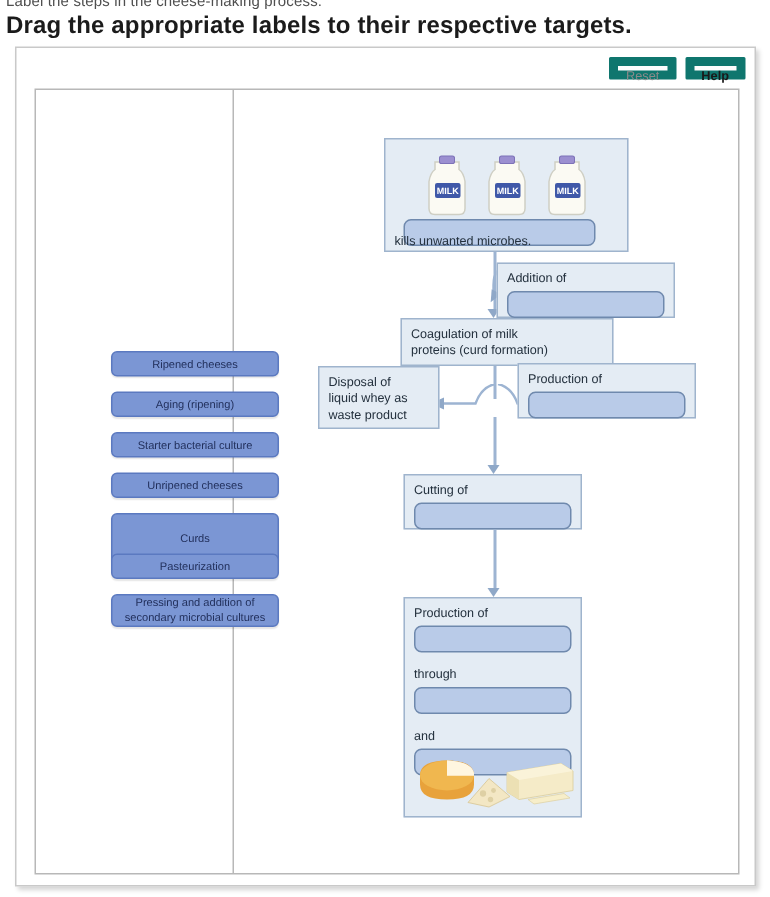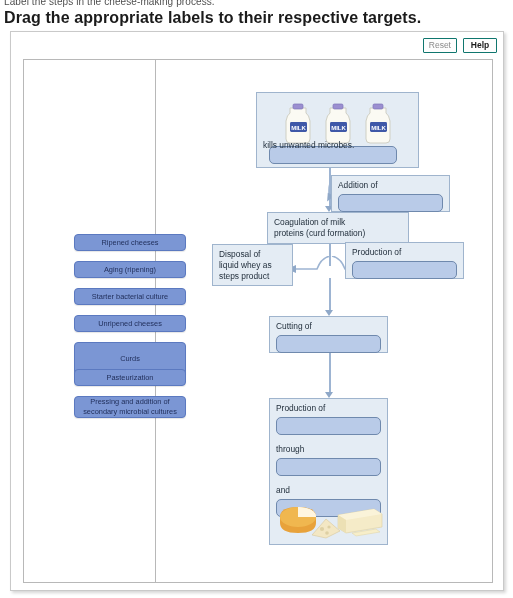--- a/index.html
+++ b/index.html
@@ -31,21 +31,21 @@
     box-shadow: 2px 2px 3px rgba(0,0,0,.17);
   }
 
   
   .toolbar {
     position: absolute; right: 6px; top: 6px;
     display: flex; gap: 6px; align-items: center;
   }
   .tb-btn {
     min-width: 34px; height: 15px;
-    border: 1px solid #0f766e;
+    border: 6px solid #0f766e;
     background: #fdfdfd;
     font-size: 8.5px; line-height: 13px; text-align: center;
     padding: 0 5px; cursor: pointer; color: #8a8a8a;
     font-family: "Liberation Sans", sans-serif;
     border-radius: 1px;
   }
   .tb-btn.primary { color: #1a1a1a; font-weight: bold; }
 
   
   .work-area {
@@ -163,21 +163,21 @@
             <text x="17.5" y="28.6" font-family="Liberation Sans, sans-serif" font-size="6" font-weight="bold" fill="#ffffff" text-anchor="middle">MILK</text>
           </svg>
           <svg class="jug" style="left:80px;" viewBox="0 0 34 44">
             <path d="M9 12 Q6 14 5 20 L5 38 Q5 42 9 42 L25 42 Q29 42 29 38 L29 20 Q28 14 25 12 L25 7 L9 7 Z" fill="#fbfaf3" stroke="#cfcfc4" stroke-width="1"></path>
             <rect x="12" y="3" width="10" height="5" rx="1.4" fill="#9b8fd0" stroke="#7d72b8" stroke-width=".7"></rect>
             <rect x="9" y="21" width="17" height="10" rx="1.4" fill="#3f58a8"></rect>
             <text x="17.5" y="28.6" font-family="Liberation Sans, sans-serif" font-size="6" font-weight="bold" fill="#ffffff" text-anchor="middle">MILK</text>
           </svg>
         </div>
         <div class="target" style="position:absolute;left:6px;top:50px;width:128px;"></div>
-        <div class="dbox-caption" style="position:absolute;left:0;top:46px;text-align:right;">kills unwanted microbes.</div>
+        <div class="dbox-caption" style="position:absolute;left:0;top:61px;text-align:right;">kills unwanted microbes.</div>
       </div>
 
       <div class="vline" style="left:174px;top:108px;height:40px;"></div>
       <div class="arrow-down" style="left:170px;top:146px;"></div>
 
       <svg style="position:absolute;left:156px;top:112px;width:46px;height:32px;" viewBox="0 0 46 32">
         <path d="M44 6 L28 6 Q18 6 18 18 L18 24" fill="none" stroke="#9db4d2" stroke-width="1.6"></path>
         <polygon points="18,30 14.5,22 21.5,22" fill="#8fa8c8" transform="rotate(28 18 26)"></polygon>
       </svg>
 
@@ -195,21 +195,21 @@
       <svg style="position:absolute;left:120px;top:196px;width:112px;height:26px;" viewBox="0 0 112 26">
         <path d="M55 0 Q46 2 42 13 L20 13" fill="none" stroke="#9db4d2" stroke-width="1.6"></path>
         <path d="M57 0 Q66 2 70 13 L92 13" fill="none" stroke="#9db4d2" stroke-width="1.6"></path>
         <polygon points="12,13 21,9 21,17" fill="#8fa8c8"></polygon>
         <polygon points="100,13 91,9 91,17" fill="#8fa8c8"></polygon>
       </svg>
 
       <div class="dbox" style="left:57px;top:184px;width:81px;height:42px;">
         <div class="dbox-label" style="padding-top:4px;">Disposal of</div>
         <div class="dbox-label" style="padding-top:0;">liquid whey as</div>
-        <div class="dbox-label" style="padding-top:0;">steps product</div>
+        <div class="dbox-label" style="padding-top:0;">waste product</div>
       </div>
 
       <div class="dbox" style="left:190px;top:182px;width:119px;height:37px;">
         <div class="dbox-label">Production of</div>
         <div class="target"></div>
       </div>
 
       <div class="vline" style="left:174px;top:218px;height:34px;"></div>
       <div class="arrow-down" style="left:170px;top:250px;"></div>
 

